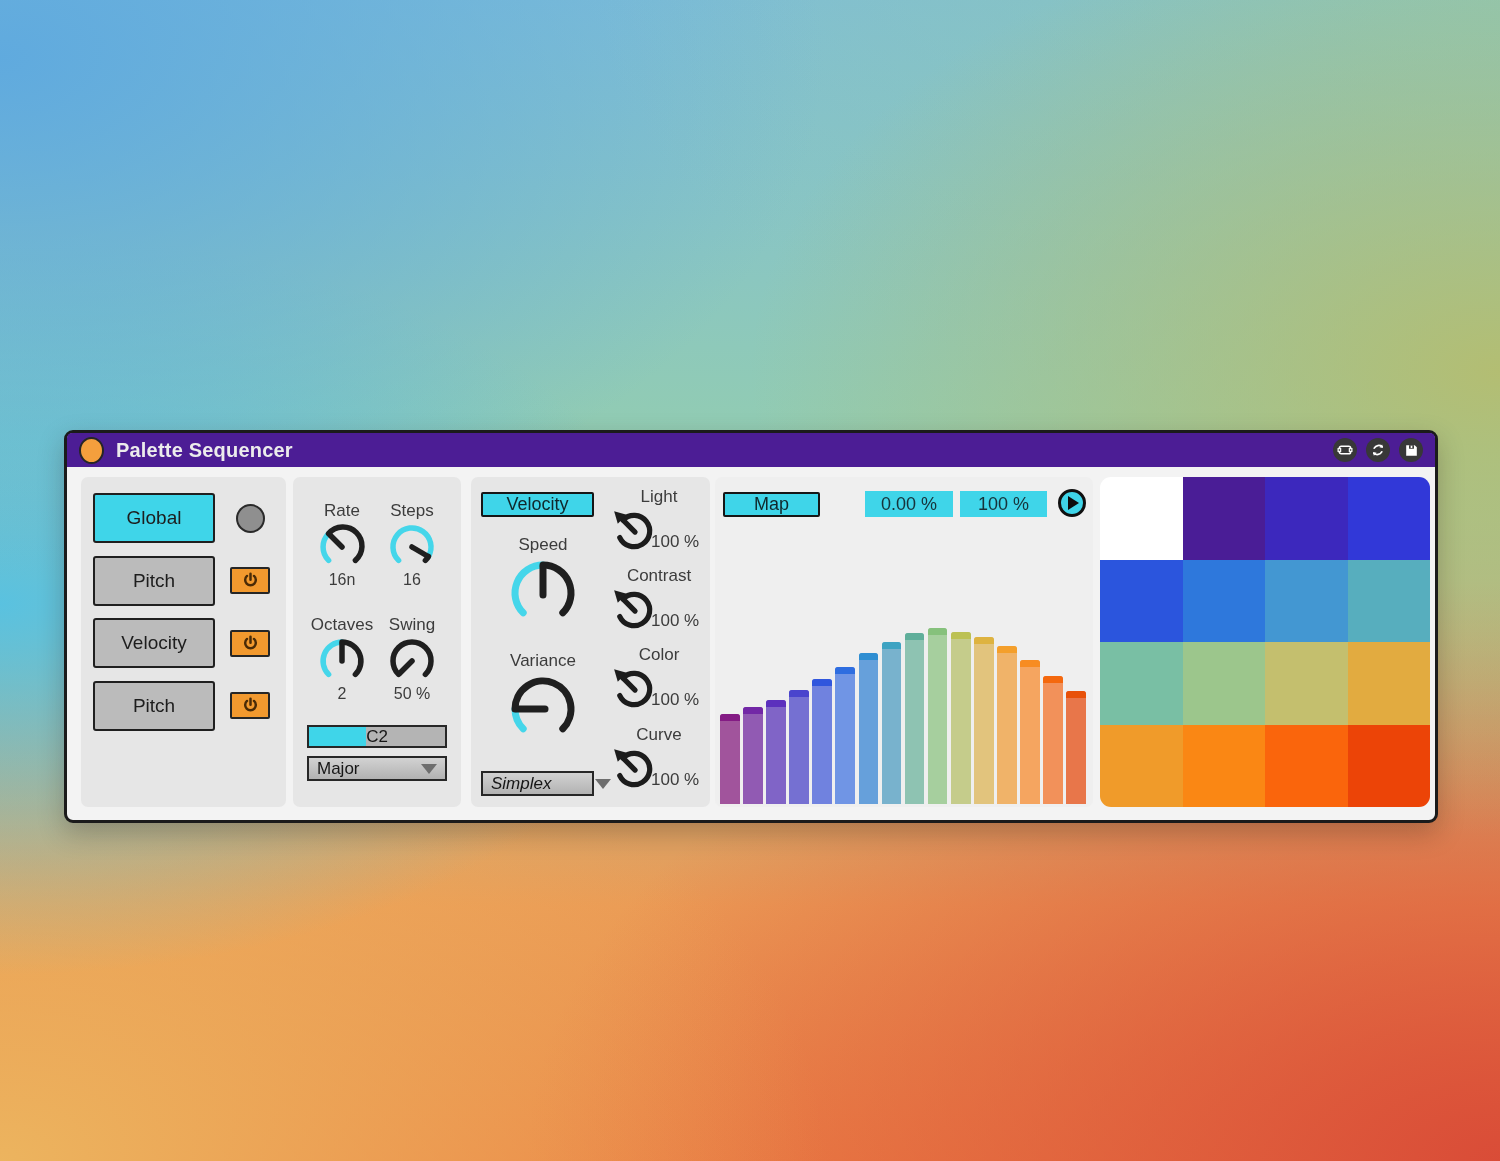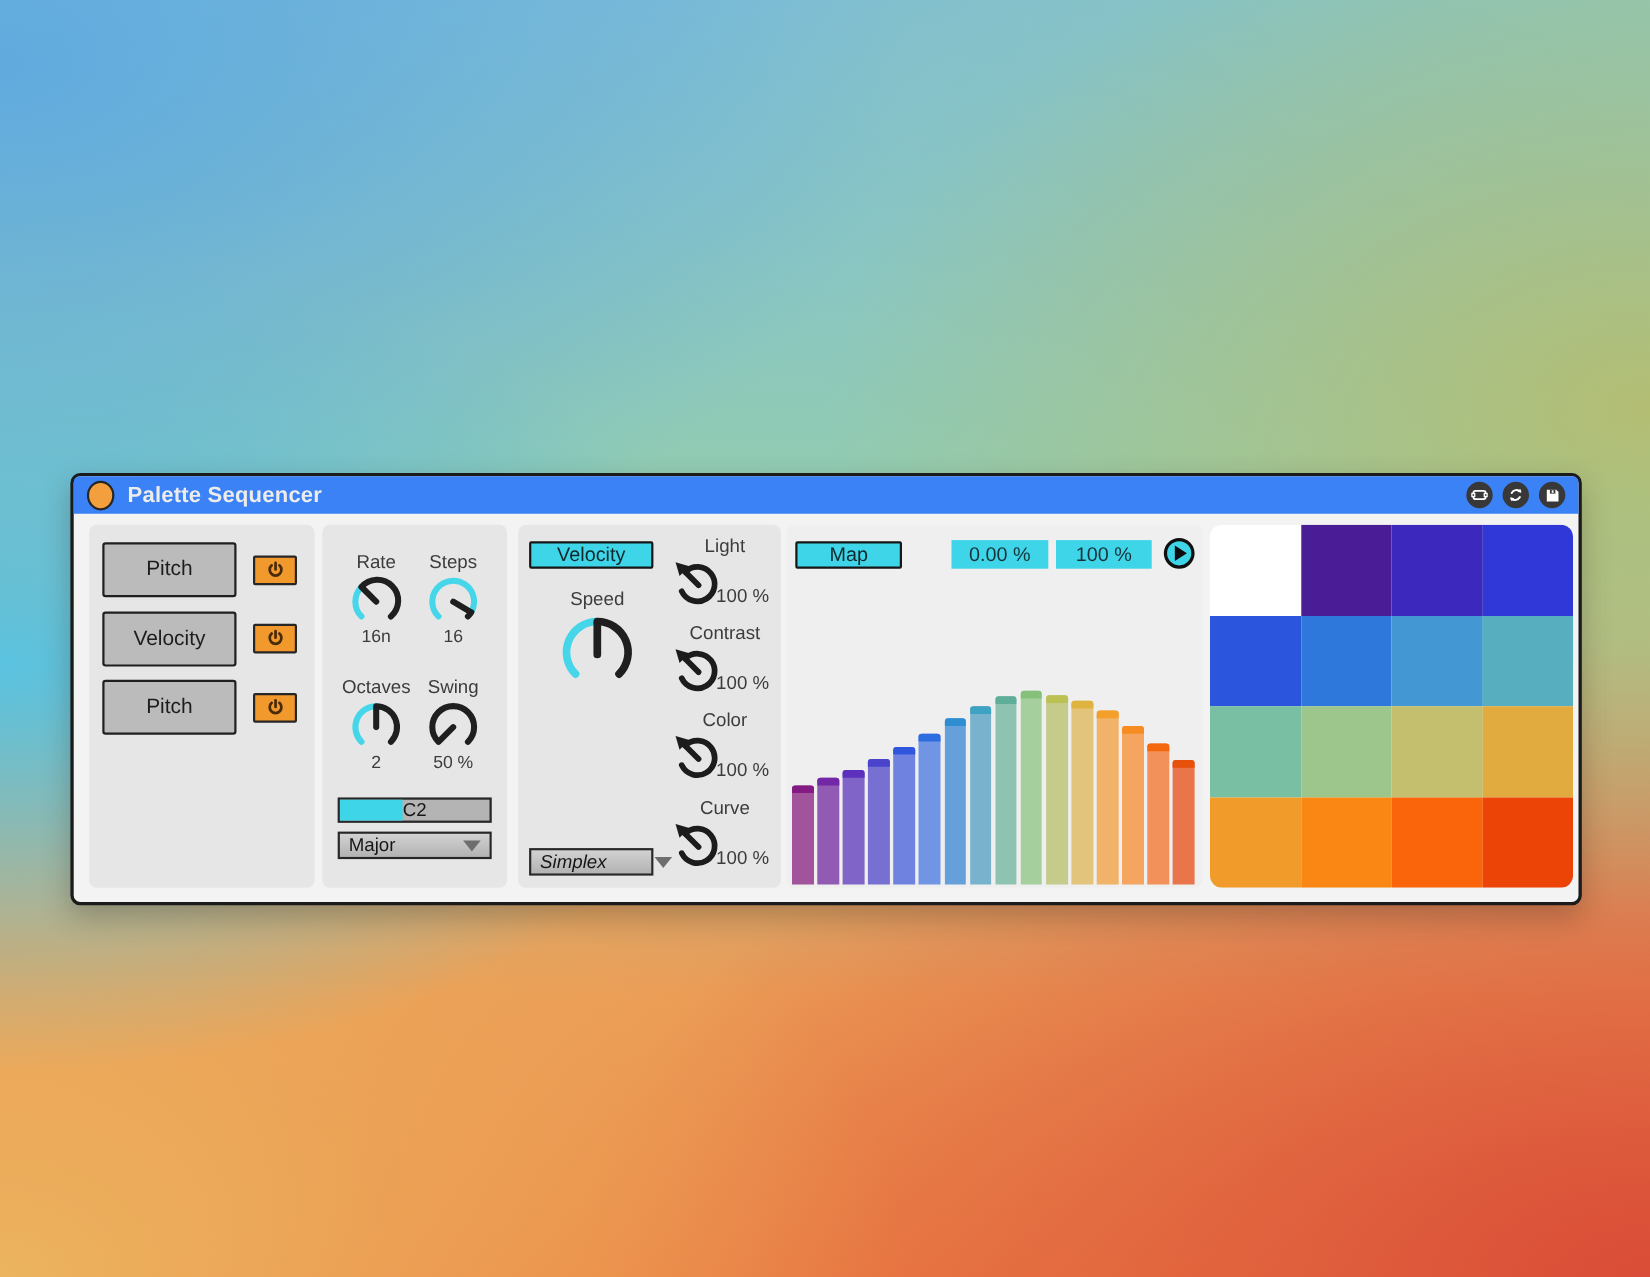--- a/index.html
+++ b/index.html
@@ -11,21 +11,21 @@
       radial-gradient(50% 40% at 100% 32%, rgba(181,189,111,.95) 0%, rgba(181,189,111,0) 100%),
       radial-gradient(60% 38% at 100% 0%,  rgba(143,199,178,.9) 0%, rgba(143,199,178,0) 100%),
       radial-gradient(45% 32% at 0% 52%,   rgba(85,194,228,.95) 0%, rgba(85,194,228,0) 100%),
       radial-gradient(55% 45% at 0% 100%,  rgba(236,181,95,.98) 0%, rgba(236,181,95,0) 100%),
       radial-gradient(65% 50% at 100% 100%,rgba(217,75,55,.98) 0%, rgba(217,75,55,0) 100%),
       linear-gradient(180deg,#7fbeD6 0%,#92ccb2 38%,#eb9a55 78%,#ec8446 100%);
   }
   .device{position:absolute;left:64px;top:430px;width:1374px;height:393px;
     border:3px solid #1b1b1b;border-radius:9px;background:#f3f3f3;box-sizing:border-box;
     box-shadow:0 10px 26px rgba(40,20,10,.25);}
-  .titlebar{height:34px;background:#3b82f6;border-radius:5px 5px 0 0;
+  .titlebar{height:34px;background:#4c1d95;border-radius:5px 5px 0 0;
     display:flex;align-items:center;padding:0 12px;gap:12px;}
   .tb-toggle{width:25px;height:27px;border-radius:50%;background:#f49f3d;
     border:2.5px solid #262626;box-sizing:border-box;flex:0 0 auto;}
   .tb-title{color:#ececec;font-weight:bold;font-size:20px;letter-spacing:.2px;flex:1 1 auto;}
   .tb-icons{display:flex;gap:9px;align-items:center;}
   .tb-icon{width:24px;height:24px;border-radius:50%;background:#383838;display:flex;
     align-items:center;justify-content:center;cursor:pointer;}
   .body{position:relative;height:353px;}
   .panel{position:absolute;top:10px;height:330px;background:#e6e6e6;border-radius:7px;box-sizing:border-box;}
   .panel-left{left:14px;width:205px;padding:16px 12px;display:flex;flex-direction:column;gap:12.5px;}
@@ -110,20 +110,26 @@
           <rect x="10.8" y="5.3" width="2.4" height="3.2" fill="#fff"></rect>
         </svg>
       </div>
     </div>
   </div>
 
   <div class="body">
 
     <div class="panel panel-left">
       <div class="trk-row">
+        <div class="trk-btn active">Global</div>
+        <div class="trk-aux">
+            <div class="led"></div>
+          </div>
+      </div>
+      <div class="trk-row">
         <div class="trk-btn">Pitch</div>
         <div class="trk-aux">
             <div class="pwr">
           <svg width="19" height="19" viewBox="0 0 20 20">
                 <path d="M10 2.8 V 9.2" stroke="#4a2b07" stroke-width="2.6" stroke-linecap="round" fill="none"></path>
                 <path d="M6.3 5.2 a 5.6 5.6 0 1 0 7.4 0" stroke="#4a2b07" stroke-width="2.6" stroke-linecap="round" fill="none"></path>
               </svg>
         </div>
           </div>
       </div>
@@ -204,20 +210,28 @@
 
       <div class="bigknob-group" style="top:58px;">
         <div class="knob-label">Speed</div>
         <svg class="knob-svg" width="76" height="76" viewBox="0 0 76 76">
           <path d="M 18.2 57.8 A 28 28 0 0 1 38 10" stroke="#45d6ea" stroke-width="7" fill="none" stroke-linecap="round"></path>
           <path d="M 38 10 A 28 28 0 0 1 57.8 57.8" stroke="#1f1f1f" stroke-width="7" fill="none" stroke-linecap="round"></path>
           <line x1="38" y1="40" x2="38" y2="12" stroke="#1f1f1f" stroke-width="7" stroke-linecap="round"></line>
         </svg>
       </div>
 
+      <div class="bigknob-group" style="top:174px;">
+        <div class="knob-label">Variance</div>
+        <svg class="knob-svg" width="76" height="76" viewBox="0 0 76 76">
+          <path d="M 18.2 57.8 A 28 28 0 0 1 10 38" stroke="#45d6ea" stroke-width="7" fill="none" stroke-linecap="round"></path>
+          <path d="M 10 38 A 28 28 0 1 1 57.8 57.8" stroke="#1f1f1f" stroke-width="7" fill="none" stroke-linecap="round"></path>
+          <line x1="40" y1="38" x2="12" y2="38" stroke="#1f1f1f" stroke-width="7" stroke-linecap="round"></line>
+        </svg>
+      </div>
 
       <div class="dropdown simplex">
         <span class="dd-label">Simplex</span>
         <span class="dd-tri"></span>
       </div>
 
       <div class="dial-group" style="top:10px;">
         <div class="dial-label">Light</div>
         <div class="dial-row">
           <svg class="knob-svg" width="46" height="46" viewBox="0 0 44 44">

